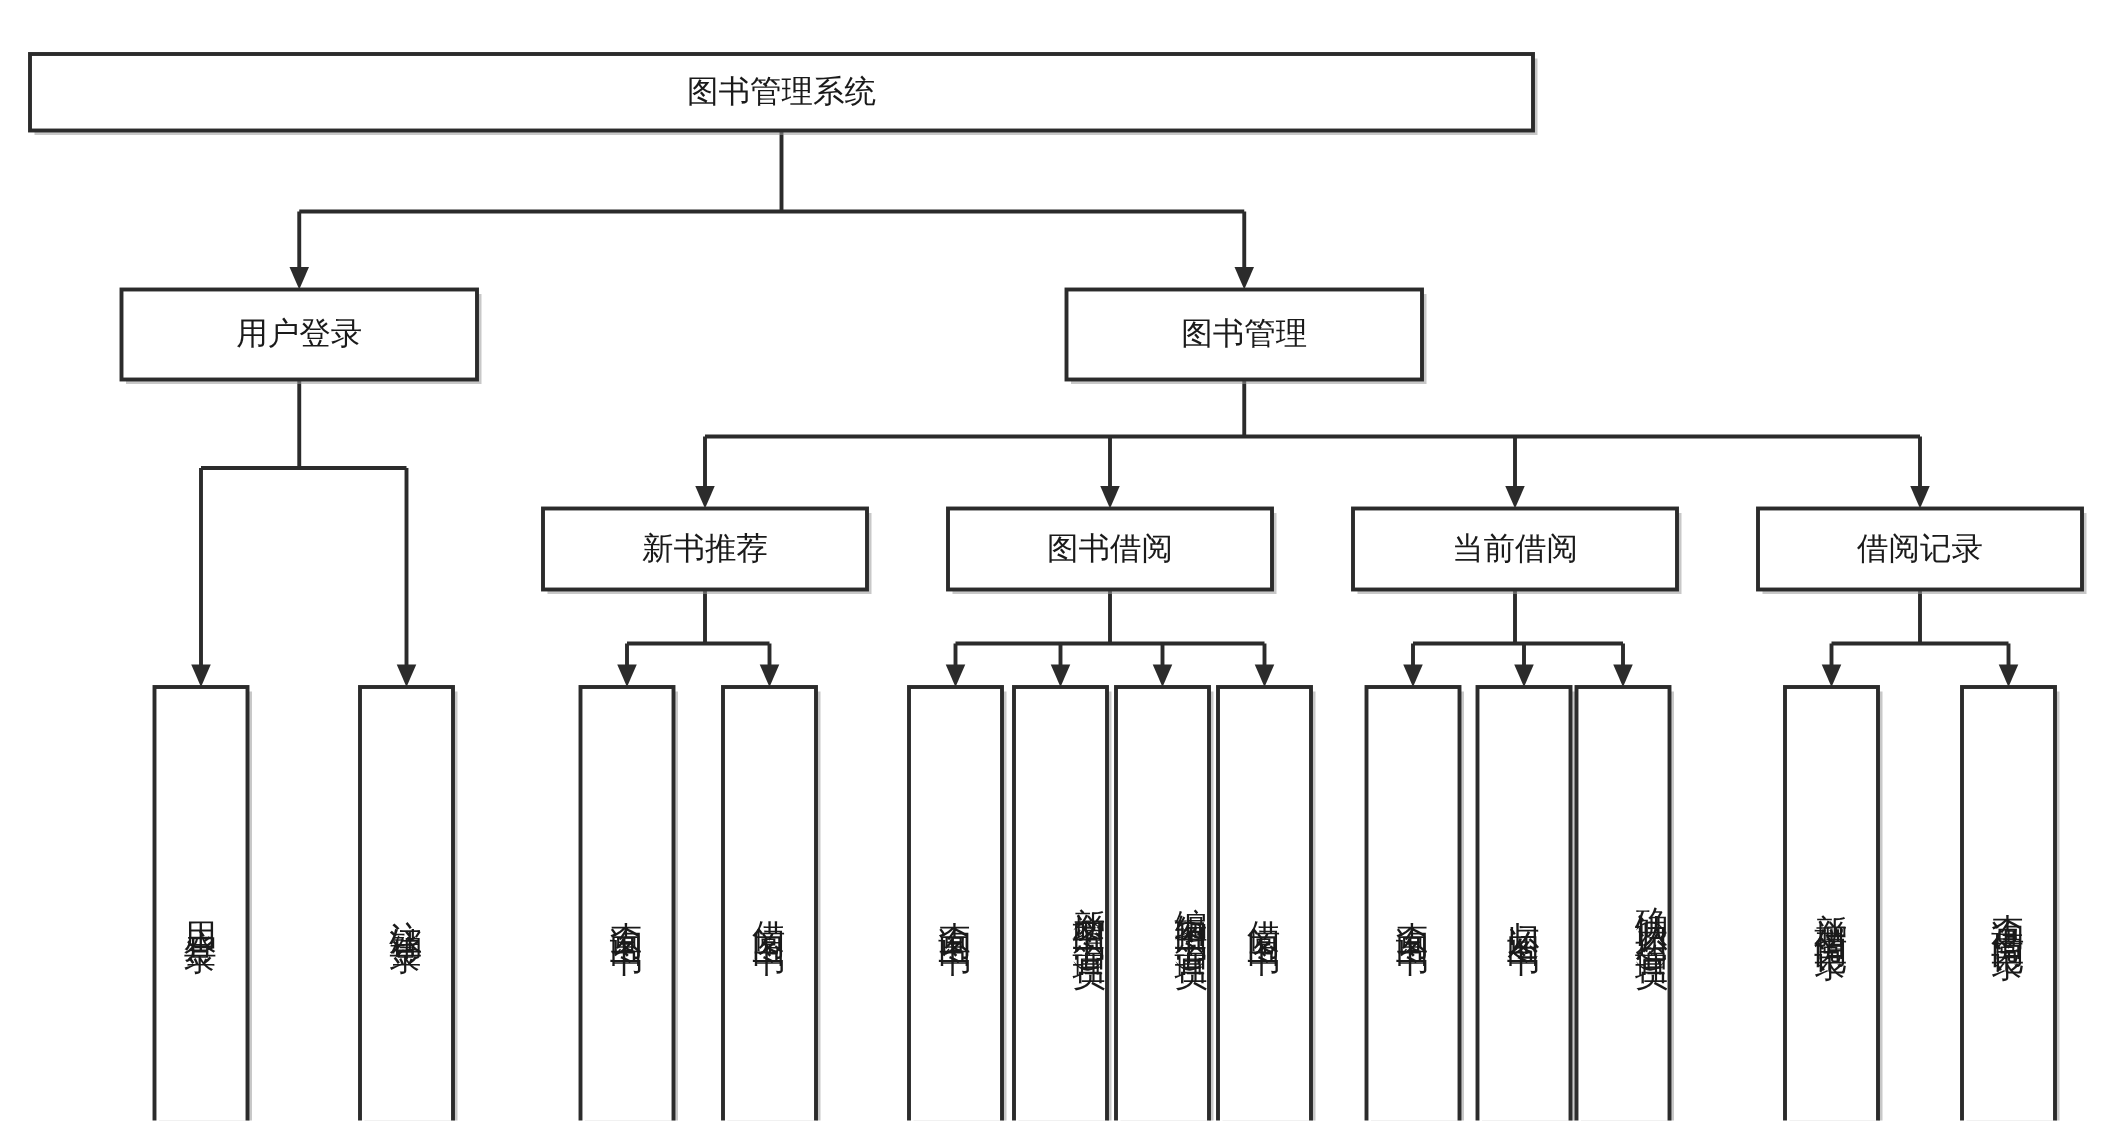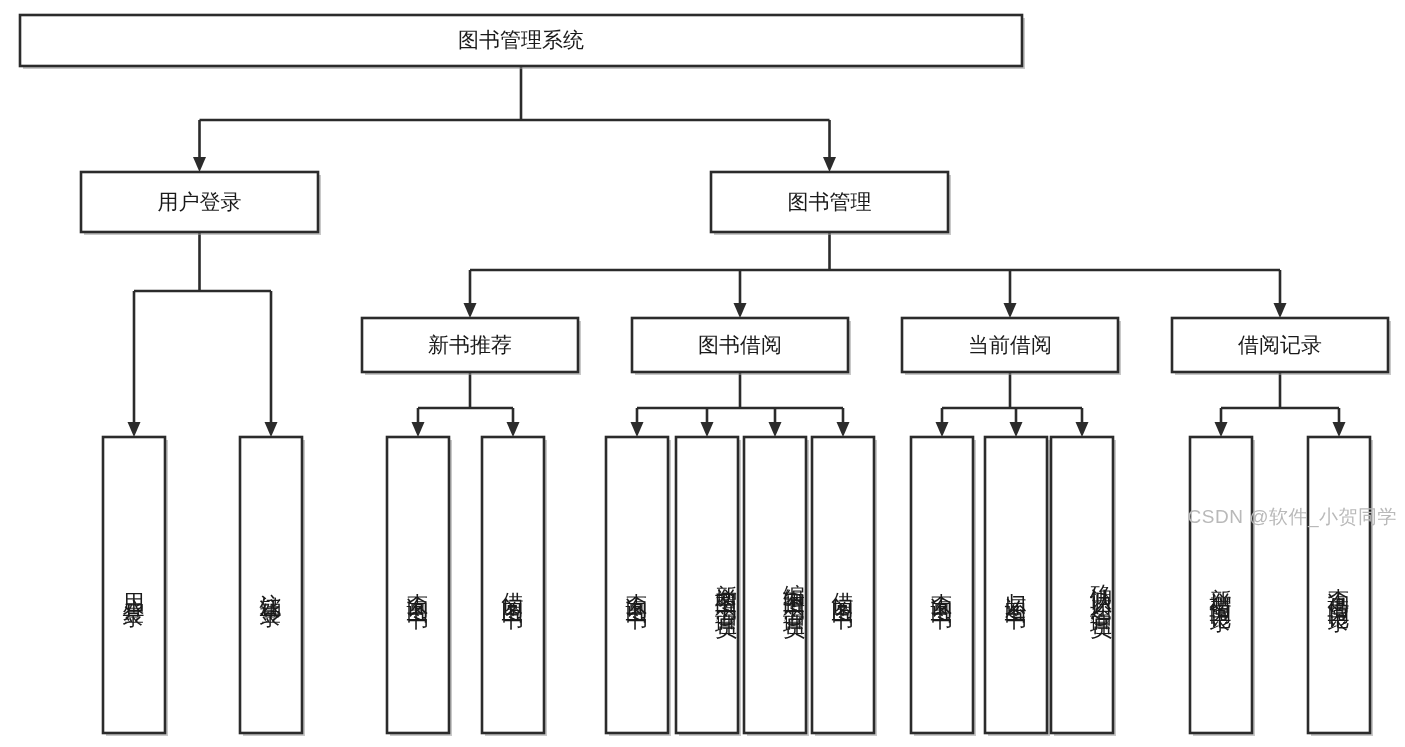--- a/index.html
+++ b/index.html
@@ -11,20 +11,21 @@
     width: 1405px;
     height: 747px;
     font-family: "Liberation Sans", "DejaVu Sans", sans-serif;
     overflow: hidden;
     position: relative;
   }
   #diagram-root {
     position: relative;
     width: 1405px;
     height: 536px;
+    margin-top: 21px;
   }
   svg.flow-canvas {
     position: absolute;
     top: 0;
     left: 0;
     width: 1405px;
     height: 747px;
     display: block;
   }
   .node-box {
@@ -266,14 +267,13 @@
         <span>确认归还（管理员）</span>
       </div>
       <div class="leaf-label-wrap" style="left: 1190px; top: 437px; width: 62px; height: 296px; align-items: center;">
         <span>新增借阅记录</span>
       </div>
       <div class="leaf-label-wrap" style="left: 1308px; top: 437px; width: 62px; height: 296px; align-items: center;">
         <span>查询借阅记录</span>
       </div>
     </div>
 
-  <div class="watermark">CSDN @软件_小贺同学</div>
 </div>
 
 </body></html>

